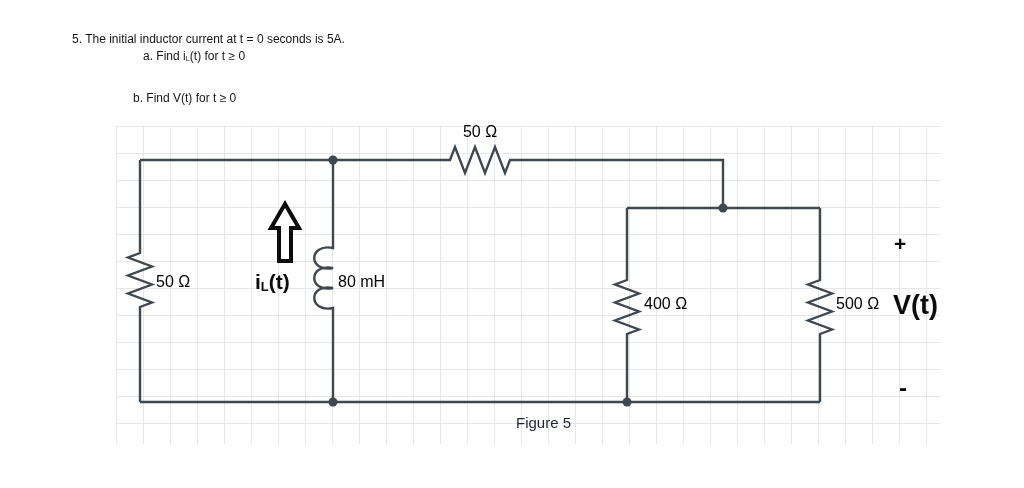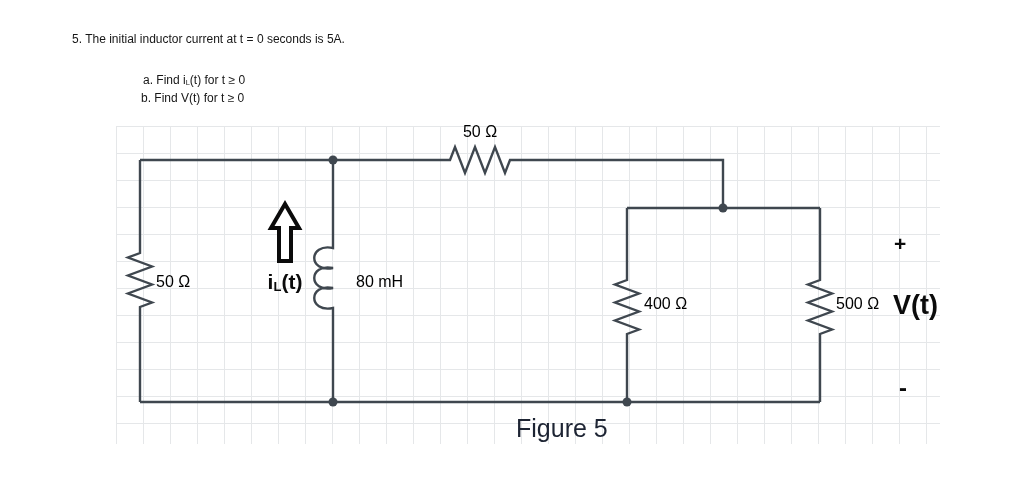--- a/index.html
+++ b/index.html
@@ -21,39 +21,39 @@
     background-size:27px 27px;
   }
   
   #circuit{left:0;top:0;width:1024px;height:488px;pointer-events:none;}
   
   .clabel{font-size:16px;color:#000000;white-space:nowrap;}
   .blabel{font-weight:bold;color:#0b0b0b;white-space:nowrap;}
   .sub{font-size:0.62em;vertical-align:-0.12em;letter-spacing:0;}
   #lbl-top-res{left:450px;top:123px;width:60px;text-align:center;}
   #lbl-left-res{left:156px;top:273px;}
-  #lbl-inductor{left:356px;top:273px;}
+  #lbl-inductor{left:338px;top:273px;}
   #lbl-mid-res{left:644px;top:295px;}
   #lbl-right-res{left:836px;top:295px;}
-  #lbl-current{left:255px;top:270px;width:60px;text-align:center;font-size:21px;}
+  #lbl-current{left:255px;top:270px;width:60px;text-align:left;font-size:21px;}
   #lbl-voltage{left:893px;top:290px;font-size:27px;}
   #lbl-plus{left:894px;top:232px;font-size:21px;}
   #lbl-minus{left:899px;top:374px;font-size:24px;}
-  #caption{left:516px;top:414px;font-size:25px;color:#1d2433;white-space:nowrap;}
+  #caption{left:516px;top:414px;font-size:15px;color:#1d2433;white-space:nowrap;}
 </style>
 </head>
 <body>
 
 <div class="abs prob" style="left:72px;top:27px;">5. The initial inductor current at t = 0 seconds is 5A.</div>
 
-<div class="abs prob" style="left:143px;top:68px;">
+<div class="abs prob" style="left:143px;top:44px;">
   <span>a. Find i</span><span class="sub">L</span><span>(t) for t ≥ 0</span>
 </div>
 
-<div class="abs prob" style="left:141px;top:86px;">b. Find V(t) for t ≥ 0</div>
+<div class="abs prob" style="left:133px;top:86px;">b. Find V(t) for t ≥ 0</div>
 
 <div id="grid" class="abs"></div>
 
 <svg id="circuit" class="abs" viewBox="0 0 1024 488">
   <g stroke="#3f474f" stroke-width="2.4" fill="none">
 
     <path d="M140,160 H450 L455,147 L465,173 L475,147 L485,173 L495,147 L505,173 L510,160 H723 V208"></path>
 
     <path d="M627,208 H820"></path>
 

